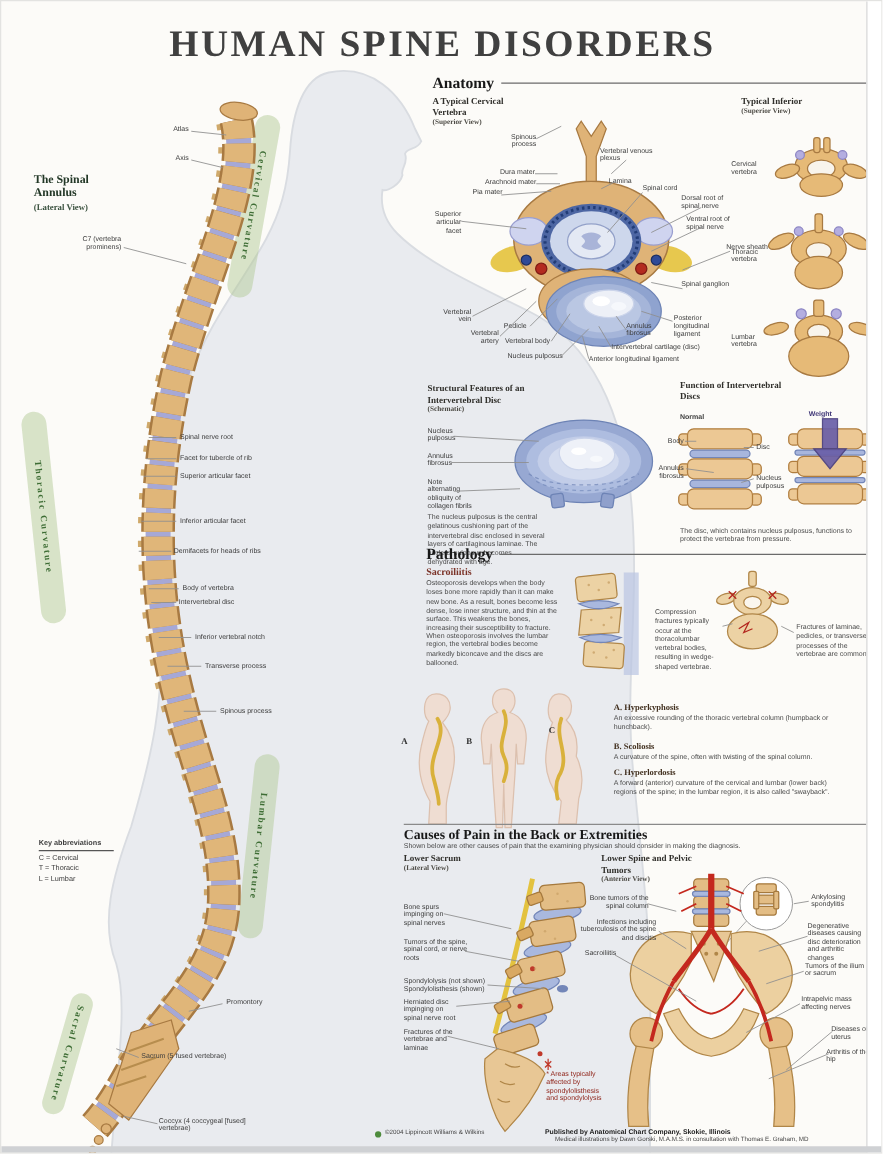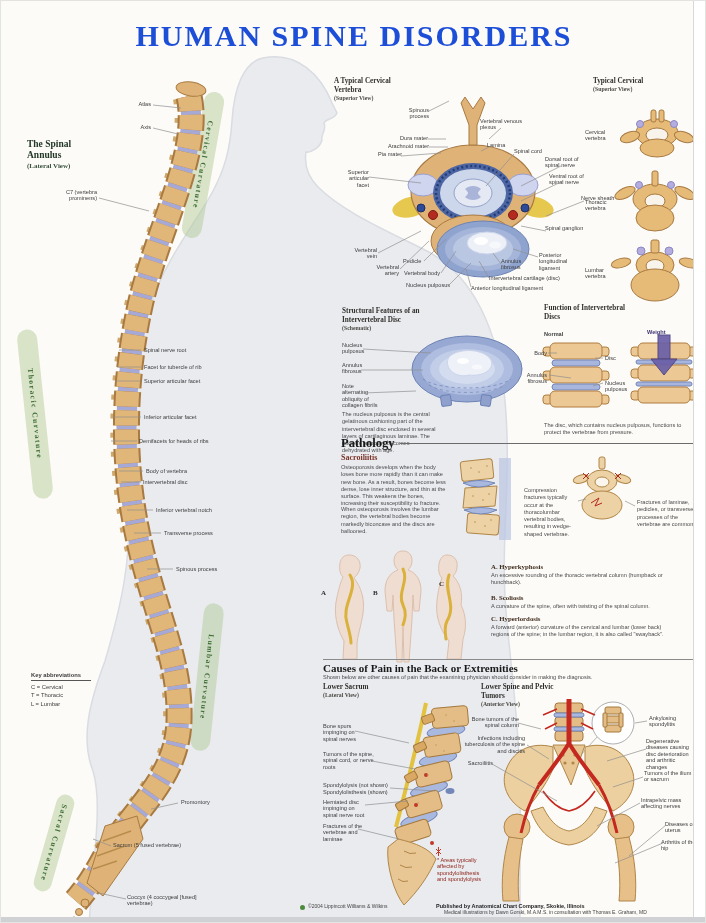--- a/index.html
+++ b/index.html
@@ -1,21 +1,21 @@
 <!DOCTYPE html>
 <html><head>
 <meta charset="utf-8">
 <title>Human Spine Disorders</title>
 <style>
   *{margin:0;padding:0;box-sizing:border-box}
   html,body{background:#fff}
   .poster{position:relative;width:706px;height:923px;background:#fcfbf8;overflow:hidden;
           font-family:"Liberation Sans",sans-serif;border:1px solid #e3e3e1}
   h1.title{position:absolute;top:18px;left:0;width:706px;text-align:center;
-           font:bold 30px "Liberation Serif",serif;letter-spacing:2px;color:#1d4ed8}
+           font:bold 30px "Liberation Serif",serif;letter-spacing:2px;color:#404040}
   .sec-h{position:absolute;display:flex;align-items:center;gap:6px;
          font:bold 12.5px "Liberation Serif",serif;color:#181818}
   .sec-h i{flex:1 0 auto;height:1px;background:#6b6b6b;display:block}
   .sub{position:absolute;font:bold 7.2px/1.25 "Liberation Serif",serif;color:#31302c}
   .sub small{display:block;font-size:5.8px;font-weight:bold;color:#4c4a44}
   .h2g{position:absolute;font:bold 9.5px/1.2 "Liberation Serif",serif;color:#223726}
   .h2g small{display:block;font-size:7px;color:#3c5340}
   .lbl{position:absolute;font-size:5.6px;line-height:1.15;color:#3d3d3d}
   .r{text-align:right}
   .para{position:absolute;font-size:5.6px;line-height:1.3;color:#4b4b4b;text-align:left}
@@ -96,22 +96,26 @@
   <div class="lbl" style="left:112px;top:841px;width:80px">Sacrum (5 fused vertebrae)</div>
   <div class="lbl" style="left:126px;top:893px;width:92px">Coccyx (4 coccygeal [fused] vertebrae)</div>
 
   <div class="keybox" style="left:30px;top:670px;width:60px">
     <b>Key abbreviations</b>
     <span style="display:block">C = Cervical</span>
     <span style="display:block">T = Thoracic</span>
     <span style="display:block">L = Lumbar</span>
   </div>
 
-
-  <div class="sub" style="left:333px;top:76px;width:80px">
+  <div class="sec-h" style="left:345px;top:58px;width:355px">
+    <span>Anatomy</span>
+      <i></i>
+  </div>
+
+  <div class="sub" style="left:345px;top:76px;width:80px">
     <span>A Typical Cervical Vertebra</span>
     <small>(Superior View)</small>
   </div>
 
   <svg style="left:392px;top:88px" width="160" height="210" viewBox="0 0 160 210">
     <ellipse cx="18" cy="118" rx="19" ry="10" fill="#e6c544" transform="rotate(-14 18 118)" opacity="0.95"></ellipse>
     <ellipse cx="142" cy="118" rx="19" ry="10" fill="#e6c544" transform="rotate(14 142 118)" opacity="0.95"></ellipse>
     <ellipse cx="80" cy="102" rx="62" ry="46" fill="#dfb377" stroke="#a87a42" stroke-width="1.2"></ellipse>
     <path d="M72,8 L80,20 L88,8 L92,14 L84,36 L84,56 L76,56 L76,36 L68,14 Z" fill="#dfb377" stroke="#a87a42"></path>
     <ellipse cx="30" cy="96" rx="15" ry="11" fill="#cfd4ef" stroke="#9a9fd0"></ellipse>
@@ -152,21 +156,21 @@
   <div class="lbl" style="left:544px;top:155px;width:48px">Dorsal root of spinal nerve</div>
   <div class="lbl" style="left:548px;top:172px;width:48px">Ventral root of spinal nerve</div>
   <div class="lbl" style="left:580px;top:194px;width:40px">Nerve sheath</div>
   <div class="lbl" style="left:544px;top:224px;width:42px">Spinal ganglion</div>
   <div class="lbl" style="left:538px;top:251px;width:46px">Posterior longitudinal ligament</div>
   <div class="lbl" style="left:500px;top:257px;width:34px">Annulus fibrosus</div>
   <div class="lbl" style="left:488px;top:274px;width:86px">Intervertebral cartilage (disc)</div>
   <div class="lbl" style="left:470px;top:284px;width:86px">Anterior longitudinal ligament</div>
 
   <div class="sub" style="left:592px;top:76px;width:60px">
-    <span>Typical Cervical</span>
+    <span>Typical Inferior</span>
     <small>(Superior View)</small>
   </div>
   <svg style="left:616px;top:106px" width="80" height="52" viewBox="0 0 80 52">
     <ellipse cx="40" cy="26" rx="21" ry="14" fill="#e6ba77" stroke="#a87a42"></ellipse>
     <ellipse cx="13" cy="30" rx="10" ry="5" fill="#e6ba77" stroke="#a87a42" transform="rotate(-18 13 30)"></ellipse>
     <ellipse cx="67" cy="30" rx="10" ry="5" fill="#e6ba77" stroke="#a87a42" transform="rotate(18 67 30)"></ellipse>
     <rect x="34" y="3" width="5" height="12" rx="2" fill="#e6ba77" stroke="#a87a42"></rect>
     <rect x="42" y="3" width="5" height="12" rx="2" fill="#e6ba77" stroke="#a87a42"></rect>
     <circle cx="23" cy="17" r="3.5" fill="#b4aee0" stroke="#8d86c4"></circle>
     <circle cx="57" cy="17" r="3.5" fill="#b4aee0" stroke="#8d86c4"></circle>

